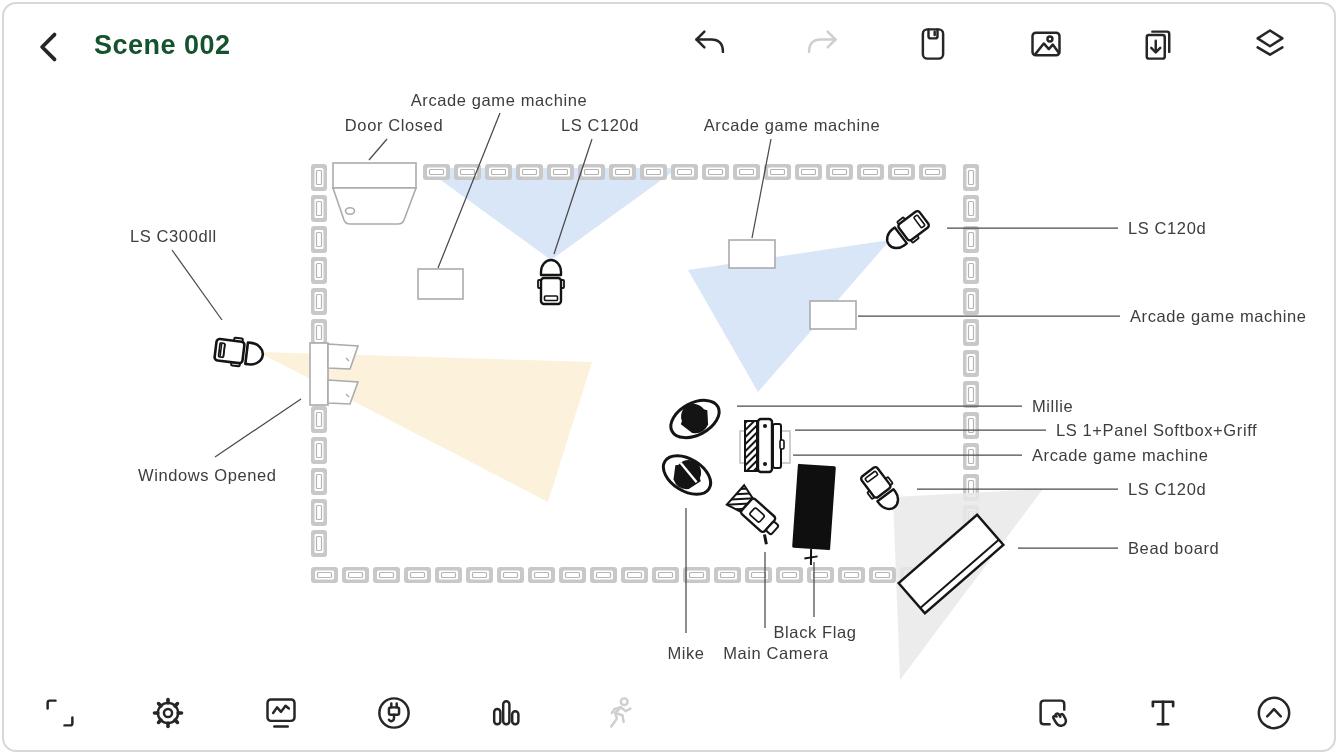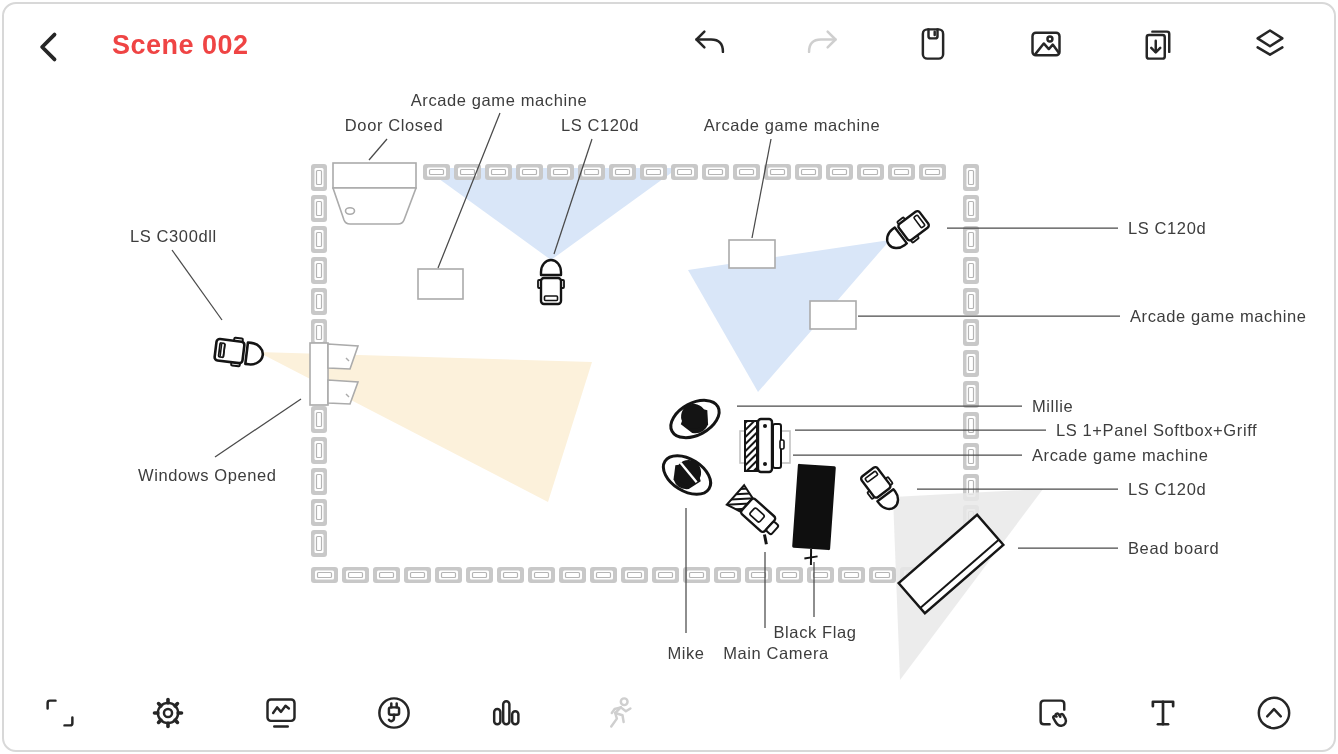--- a/index.html
+++ b/index.html
@@ -2,21 +2,21 @@
 <html><head>
 <meta charset="utf-8">
 <style>
   html,body{margin:0;padding:0;background:#fff;}
   body{width:1338px;height:754px;position:relative;overflow:hidden;
        font-family:"Liberation Sans",sans-serif;color:#1d1d1d;}
   .frame{position:absolute;inset:2px;border:2px solid #D8D8D8;border-radius:14px;
          pointer-events:none;z-index:50;}
   
   .hdr-title{position:absolute;left:94px;top:30px;font-size:27px;font-weight:700;
-             letter-spacing:.5px;color:#ef4444;z-index:10;margin-left:18px;}
+             letter-spacing:.5px;color:#14532d;z-index:10;}
   .icon-btn{position:absolute;width:44px;height:44px;background:none;border:none;
             padding:0;display:flex;align-items:center;justify-content:center;
             cursor:pointer;z-index:10;transform:translate(-50%,-50%);}
   .icon-btn svg{width:36px;height:36px;}
   .stroke{fill:none;stroke:#262626;stroke-width:2.2;stroke-linecap:round;stroke-linejoin:round;}
   .stroke-dim{fill:none;stroke:#CFCFCF;stroke-width:2.2;stroke-linecap:round;stroke-linejoin:round;}
   
   #plan{position:absolute;left:0;top:0;z-index:1;}
   .lbl{font-family:"Liberation Sans",sans-serif;font-size:16.5px;fill:#3d3d3d;
        letter-spacing:.6px;}

